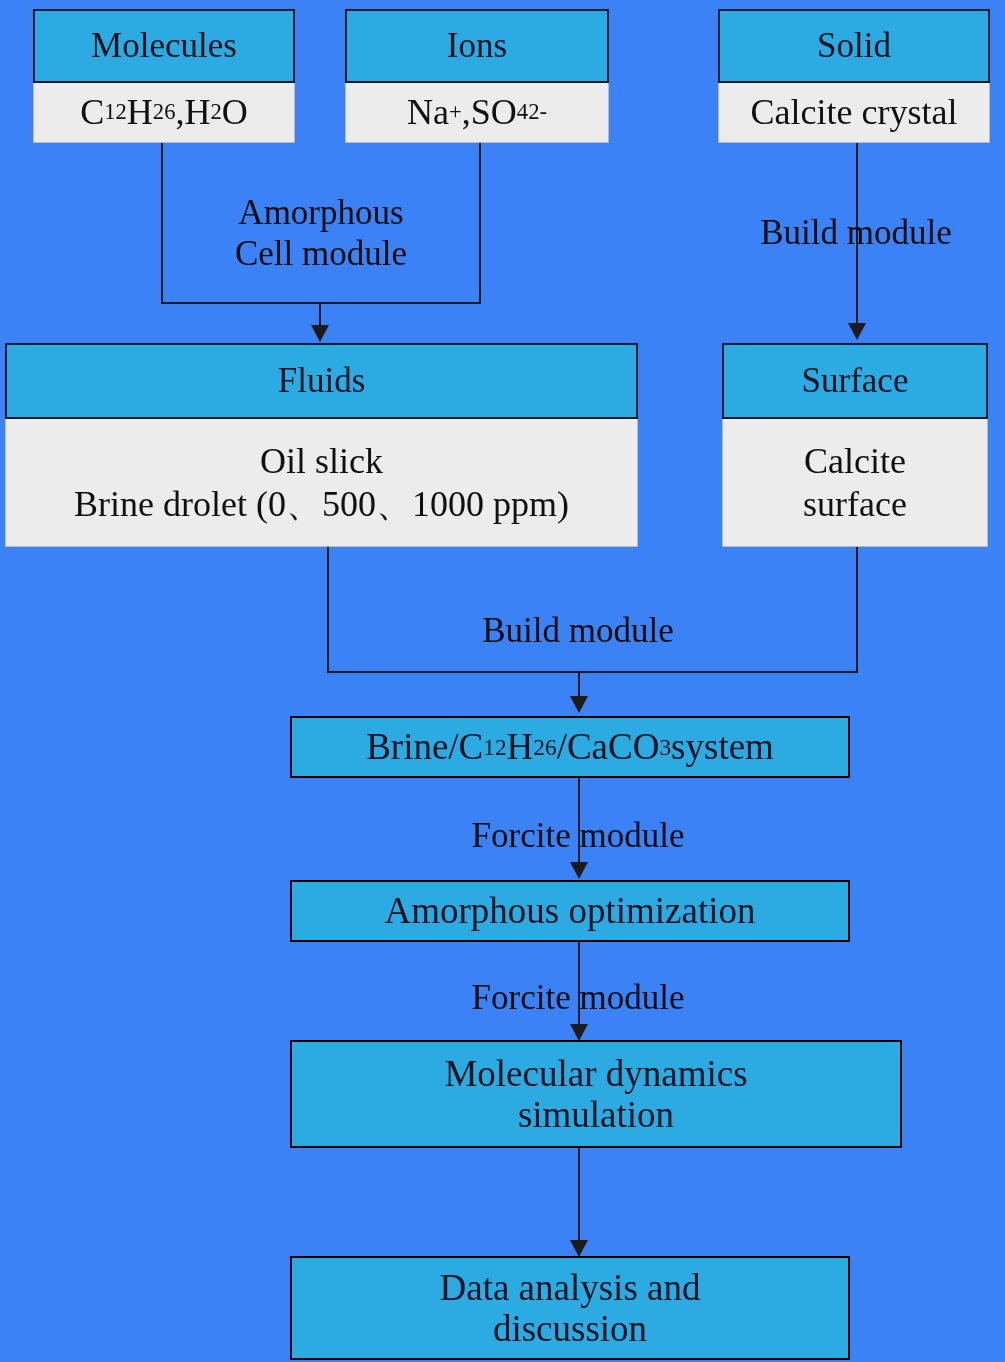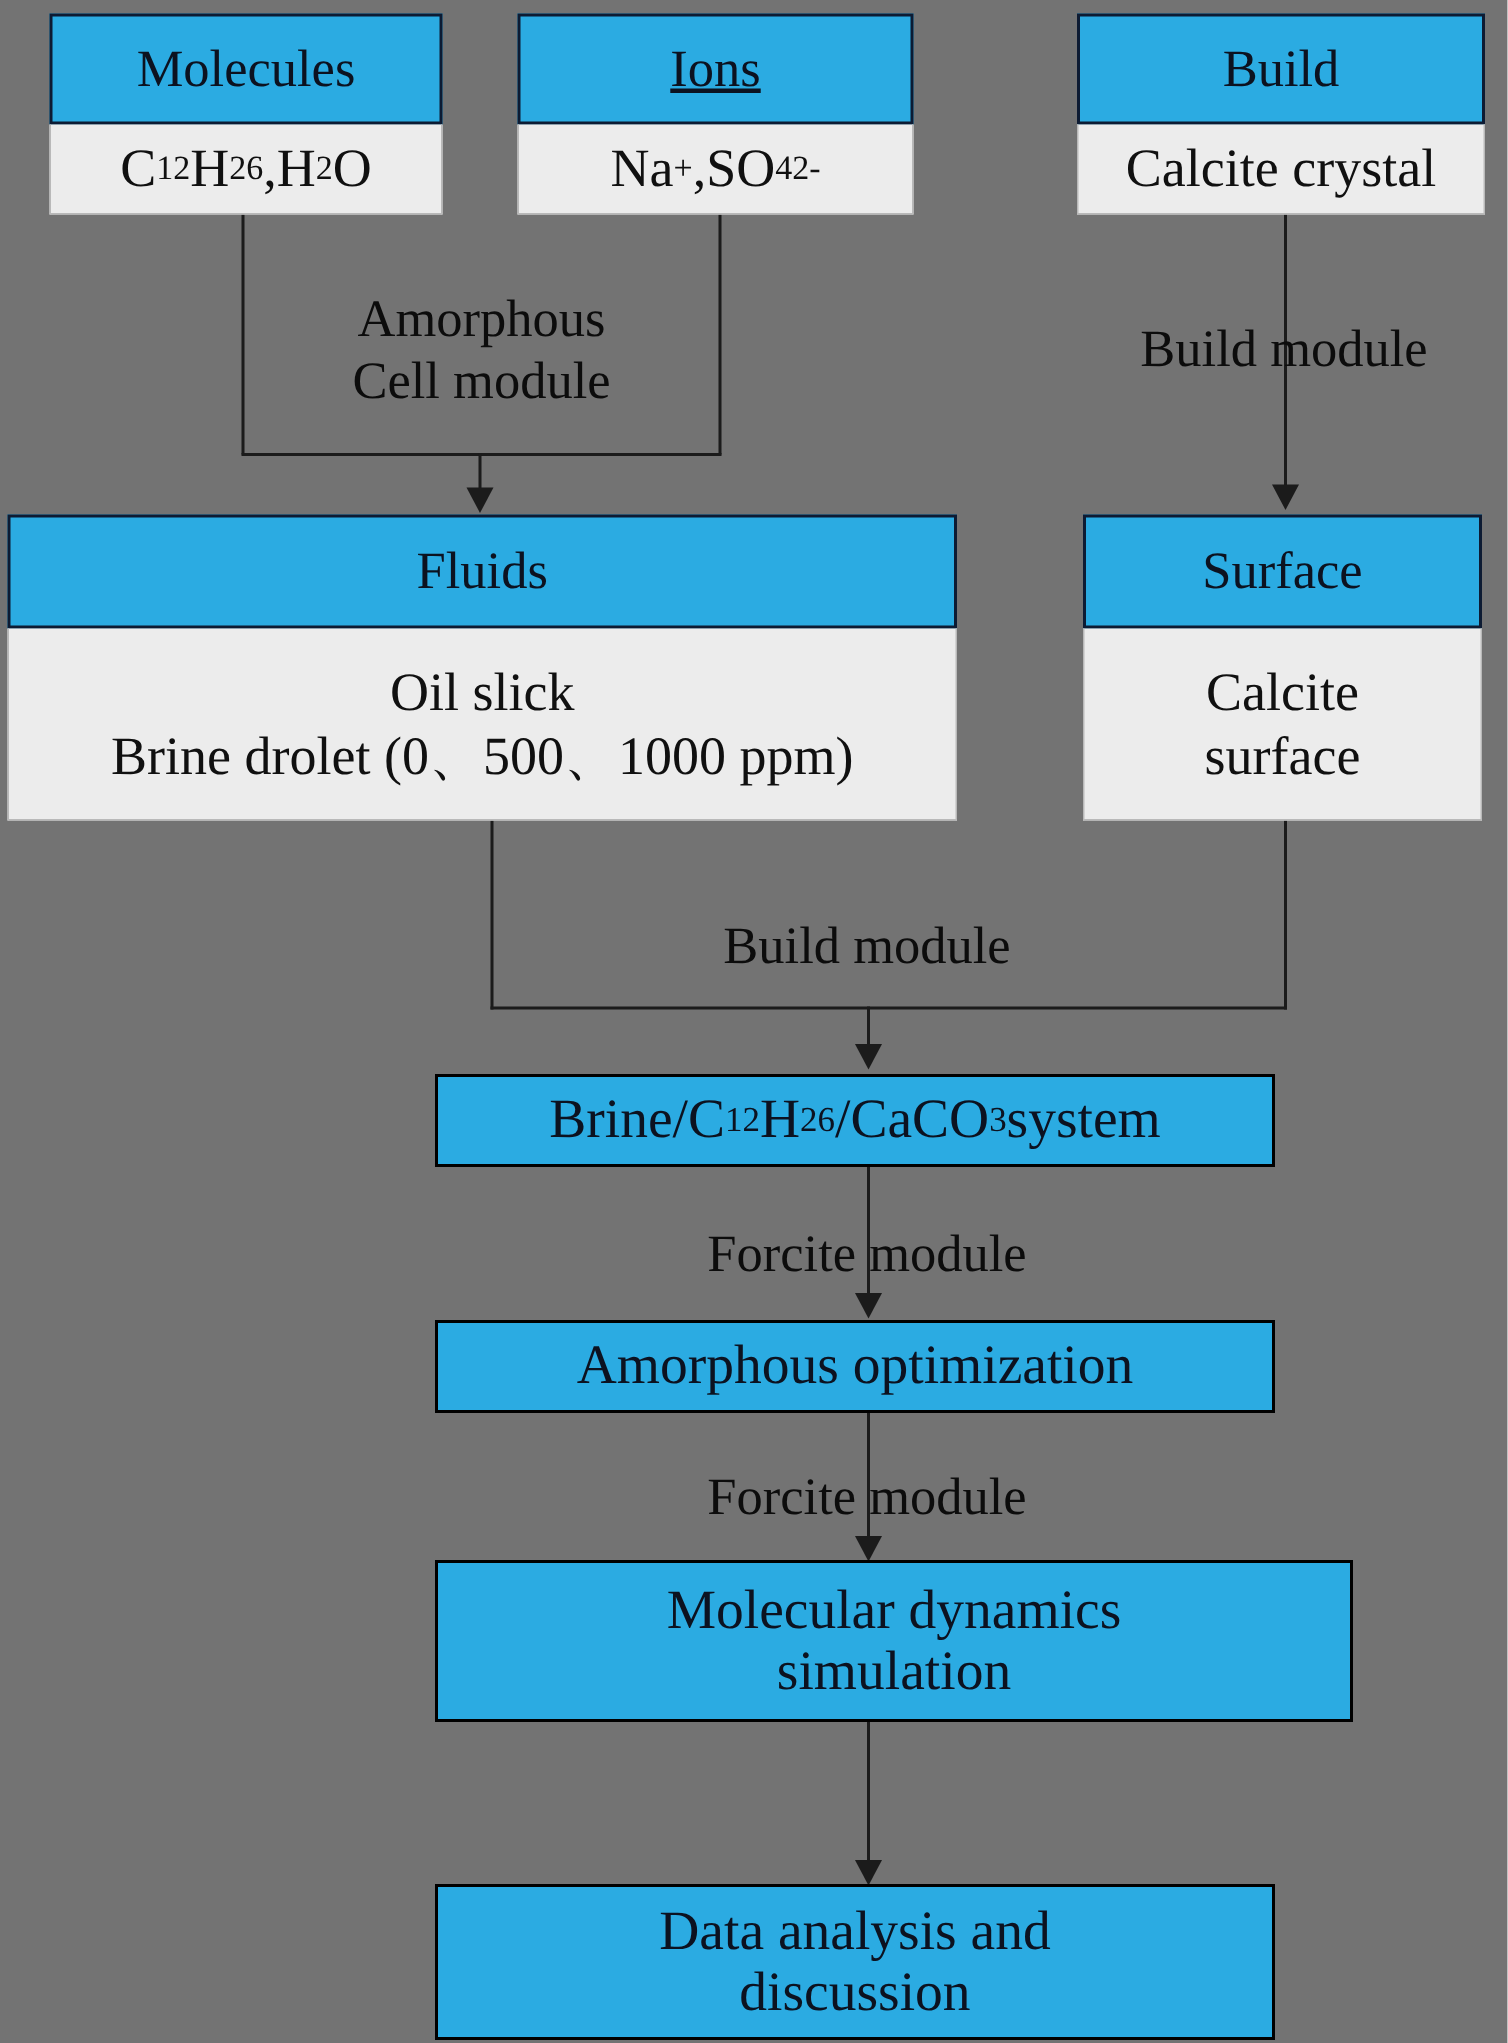--- a/index.html
+++ b/index.html
@@ -8,21 +8,21 @@
     background: #ffffff;
   }
   body {
     font-family: "Liberation Serif", "DejaVu Serif", serif;
     color: #111111;
   }
   #canvas {
     position: relative;
     width: 1005px;
     height: 1362px;
-    background: #737373;
+    background: #3b82f6;
     overflow: hidden;
   }
 
   
   .node {
     position: absolute;
     box-sizing: border-box;
     border: 2px solid #000000;
     background: #2babe2;
     display: flex;
@@ -108,26 +108,26 @@
 <body>
 
 <div id="canvas">
 
   <div class="split" style="left:33px; top:9px; width:262px;">
     <div class="head fs-head" style="height:74px;">Molecules</div>
     <div class="body fs-body" style="height:60px;">C<sub>12</sub>H<sub>26</sub>,H<sub>2</sub>O</div>
   </div>
 
   <div class="split" style="left:345px; top:9px; width:264px;">
-    <div class="head fs-head" style="height:74px;text-decoration:underline;">Ions</div>
+    <div class="head fs-head" style="height:74px;">Ions</div>
     <div class="body fs-body" style="height:60px;">Na<sup>+</sup>,SO<sub>4</sub><sup>2-</sup></div>
   </div>
 
   <div class="split" style="left:718px; top:9px; width:272px;">
-    <div class="head fs-head" style="height:74px;">Build</div>
+    <div class="head fs-head" style="height:74px;">Solid</div>
     <div class="body fs-body" style="height:60px;">Calcite crystal</div>
   </div>
 
   <div class="vline" style="left:161px; top:143px; height:160px;"></div>
   <div class="vline" style="left:479px; top:143px; height:160px;"></div>
   <div class="hline" style="left:161px; top:302px; width:320px;"></div>
   <div class="vline" style="left:319px; top:302px; height:26px;"></div>
   <div class="arrowhead" style="left:311px; top:325px;"></div>
 
   <div class="edge-label fs-label" style="left:171px; top:192px; width:300px;">Amorphous

